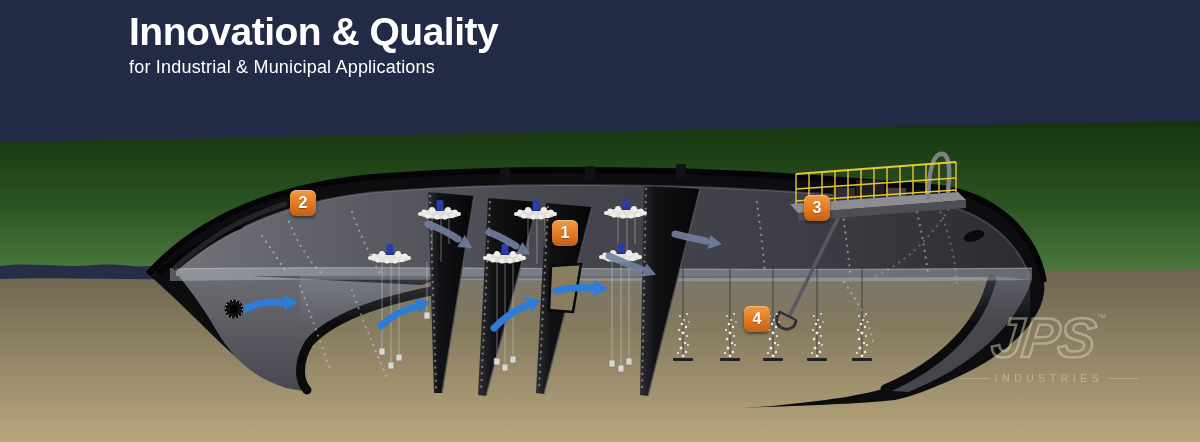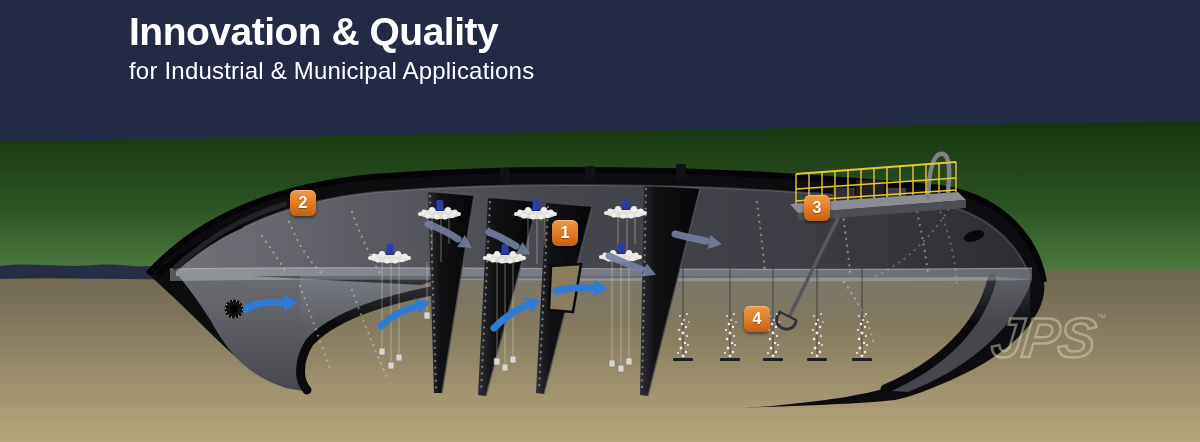--- a/index.html
+++ b/index.html
@@ -21,21 +21,21 @@
   .motor{fill:var(--motor-blue,#2b3da6);}
   .rivet{stroke:#d8d8d4;stroke-width:2.2;stroke-dasharray:.1 6.5;stroke-linecap:round;fill:none;opacity:.5;}
   .rivet-dim{opacity:.32;}
   .cable{stroke:#3a3a40;stroke-width:1.3;opacity:.65;}
   .wline{stroke:rgba(218,222,212,.5);stroke-width:1;}
   .weight{fill:#d9d7cf;stroke:#7e7c72;stroke-width:.7;}
 
   
   .hero{position:absolute;left:129px;top:12px;color:var(--title-white,#fff);}
   .hero h1{margin:0;font-size:39px;line-height:1.05;font-weight:700;letter-spacing:-.5px;}
-  .hero p{margin:4px 0 0 0;font-size:24px;font-weight:400;letter-spacing:.2px;}
+  .hero p{margin:4px 0 0 0;font-size:18px;font-weight:400;letter-spacing:.2px;}
 
   
   .badge{
     position:absolute;width:26px;height:26px;border-radius:6px;
     background:linear-gradient(180deg,var(--badge-orange-light,#f09a44) 0%,var(--badge-orange,#e2791f) 55%,var(--badge-orange-dark,#c2601a) 100%);
     color:#fff;font-size:16px;font-weight:700;
     display:flex;align-items:center;justify-content:center;
     box-shadow:0 2px 3px rgba(0,0,0,.45), inset 0 1px 0 rgba(255,255,255,.35);
     text-shadow:0 1px 1px rgba(0,0,0,.35);
   }
@@ -384,15 +384,20 @@
   <div class="badge badge-1">1</div>
   <div class="badge badge-2">2</div>
   <div class="badge badge-3">3</div>
   <div class="badge badge-4">4</div>
 
   <div class="logo">
     <div class="brand-row">
       <span class="brand">JPS</span>
       <span class="tm">™</span>
     </div>
+    <div class="sub-row">
+      <span class="rule"></span>
+      <span class="sub">INDUSTRIES</span>
+      <span class="rule"></span>
+    </div>
   </div>
 
 </div>
 
 </body></html>

